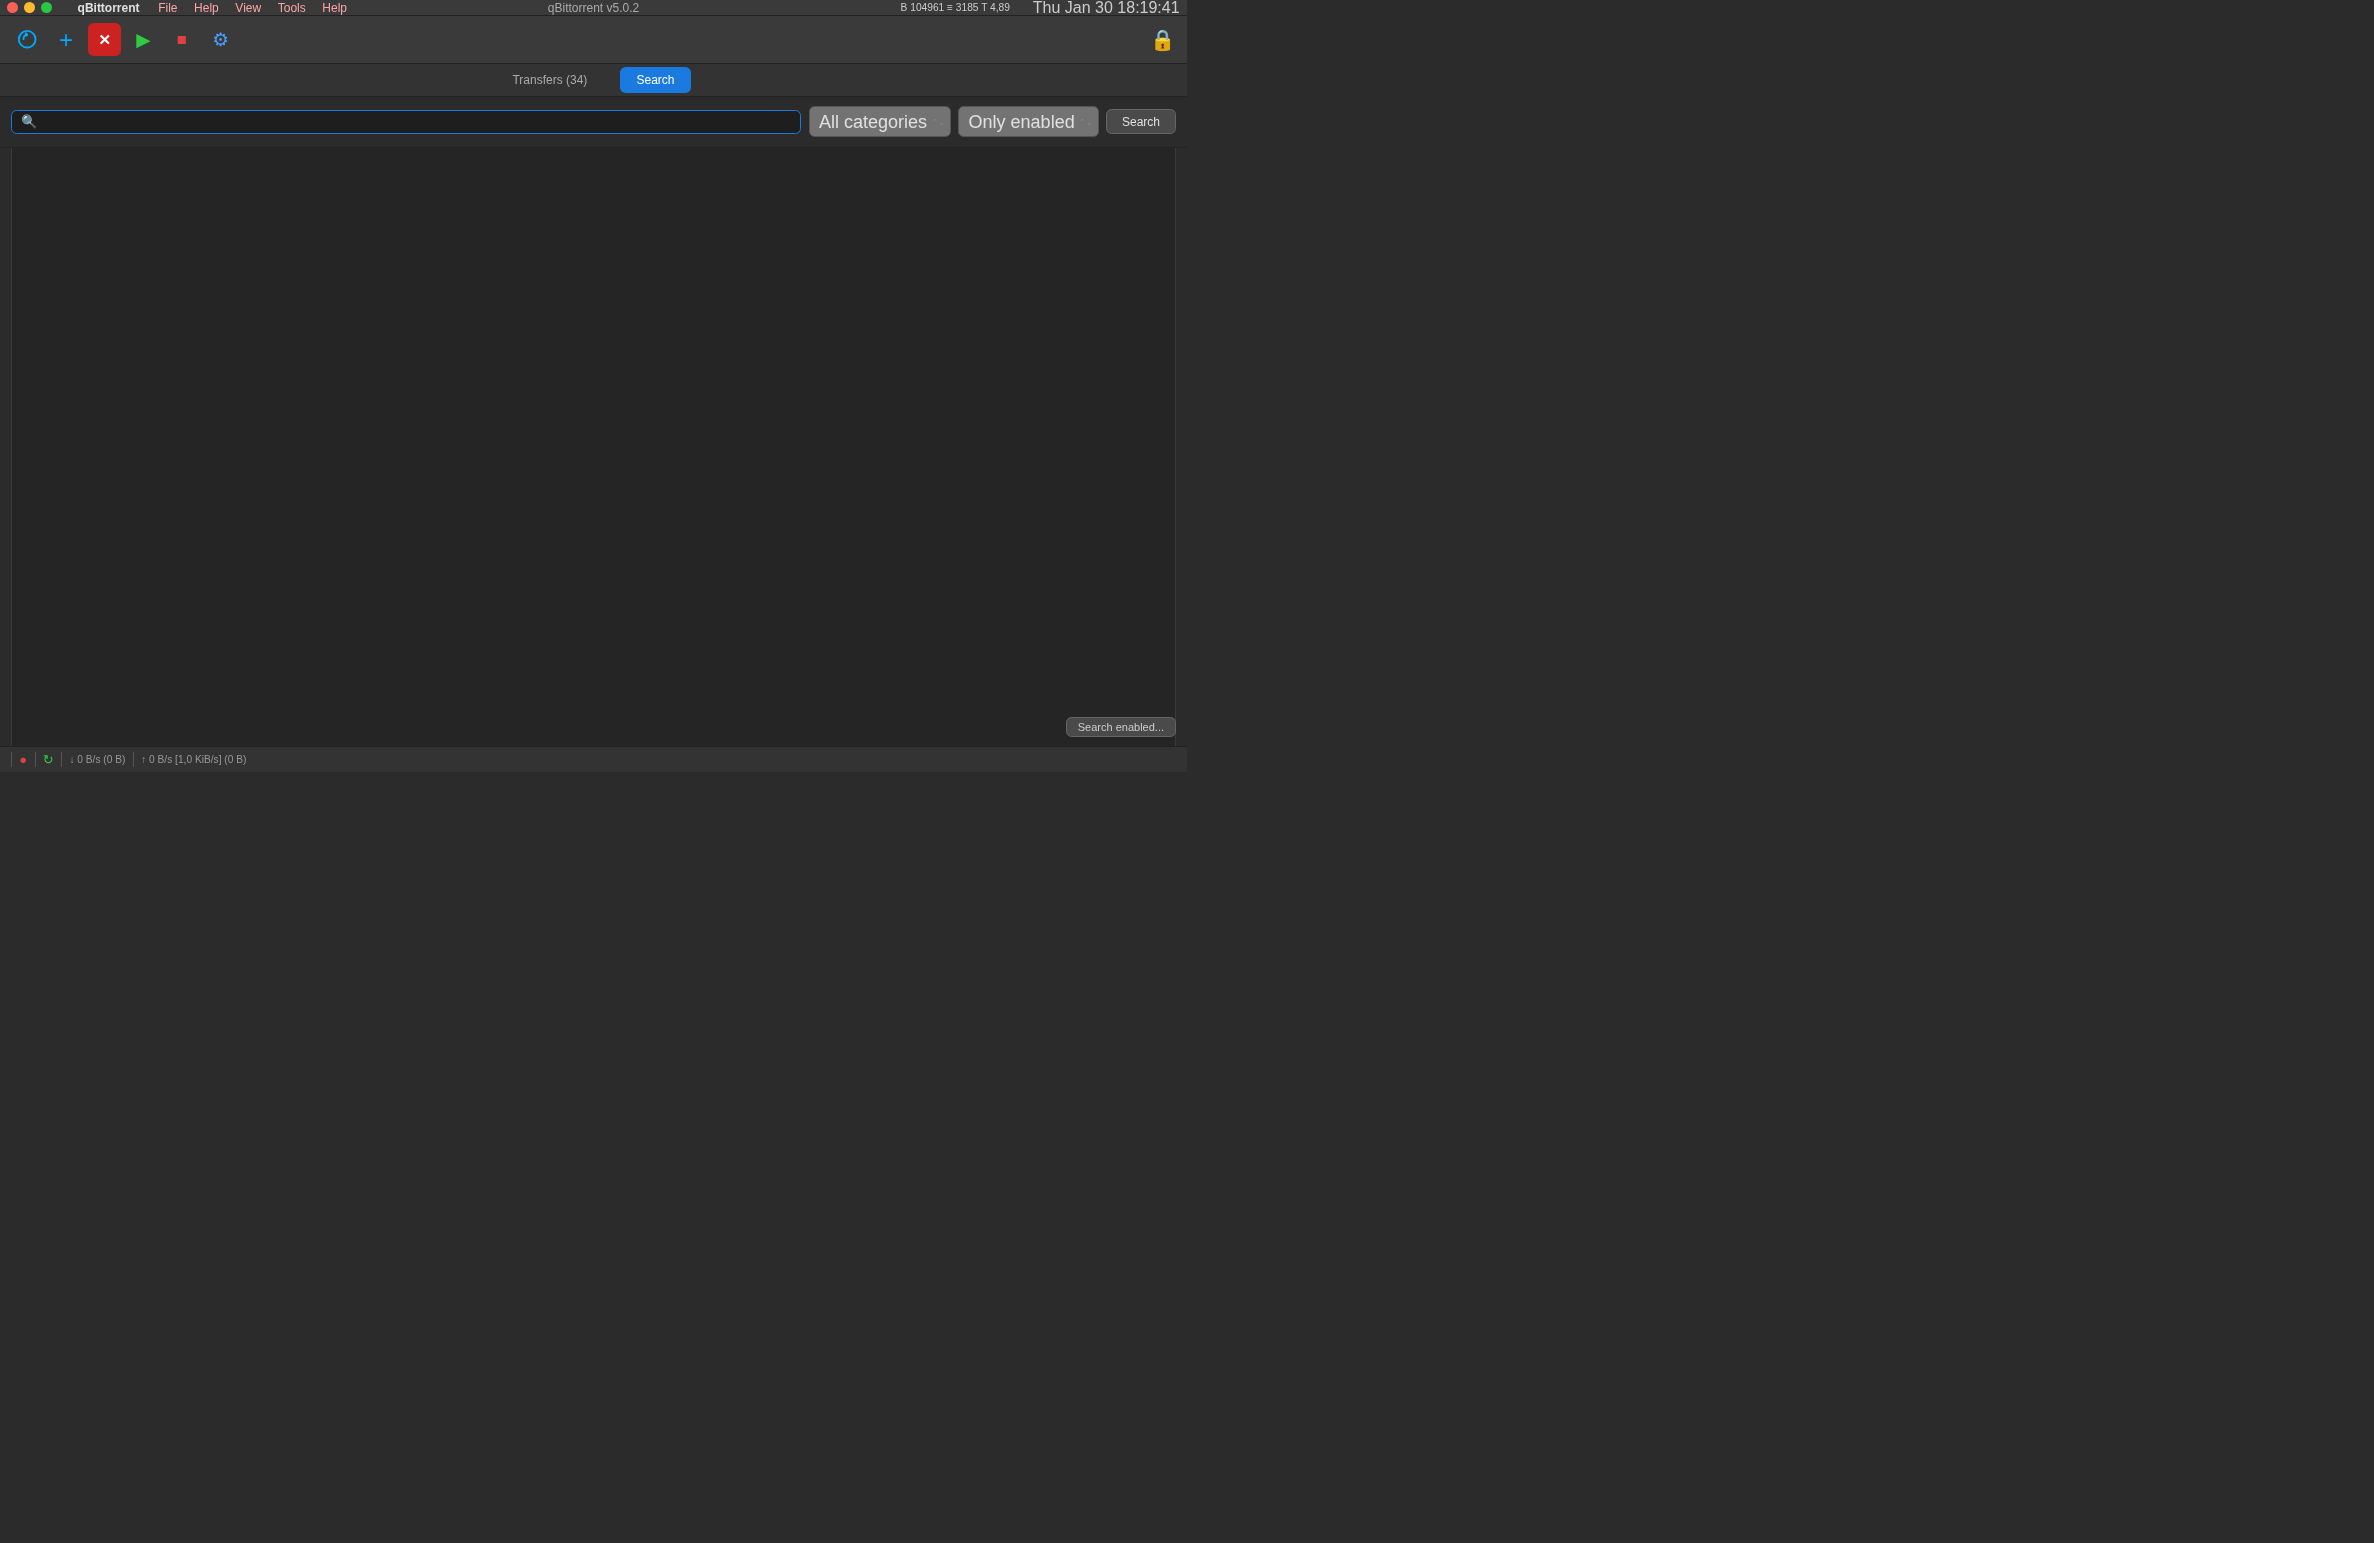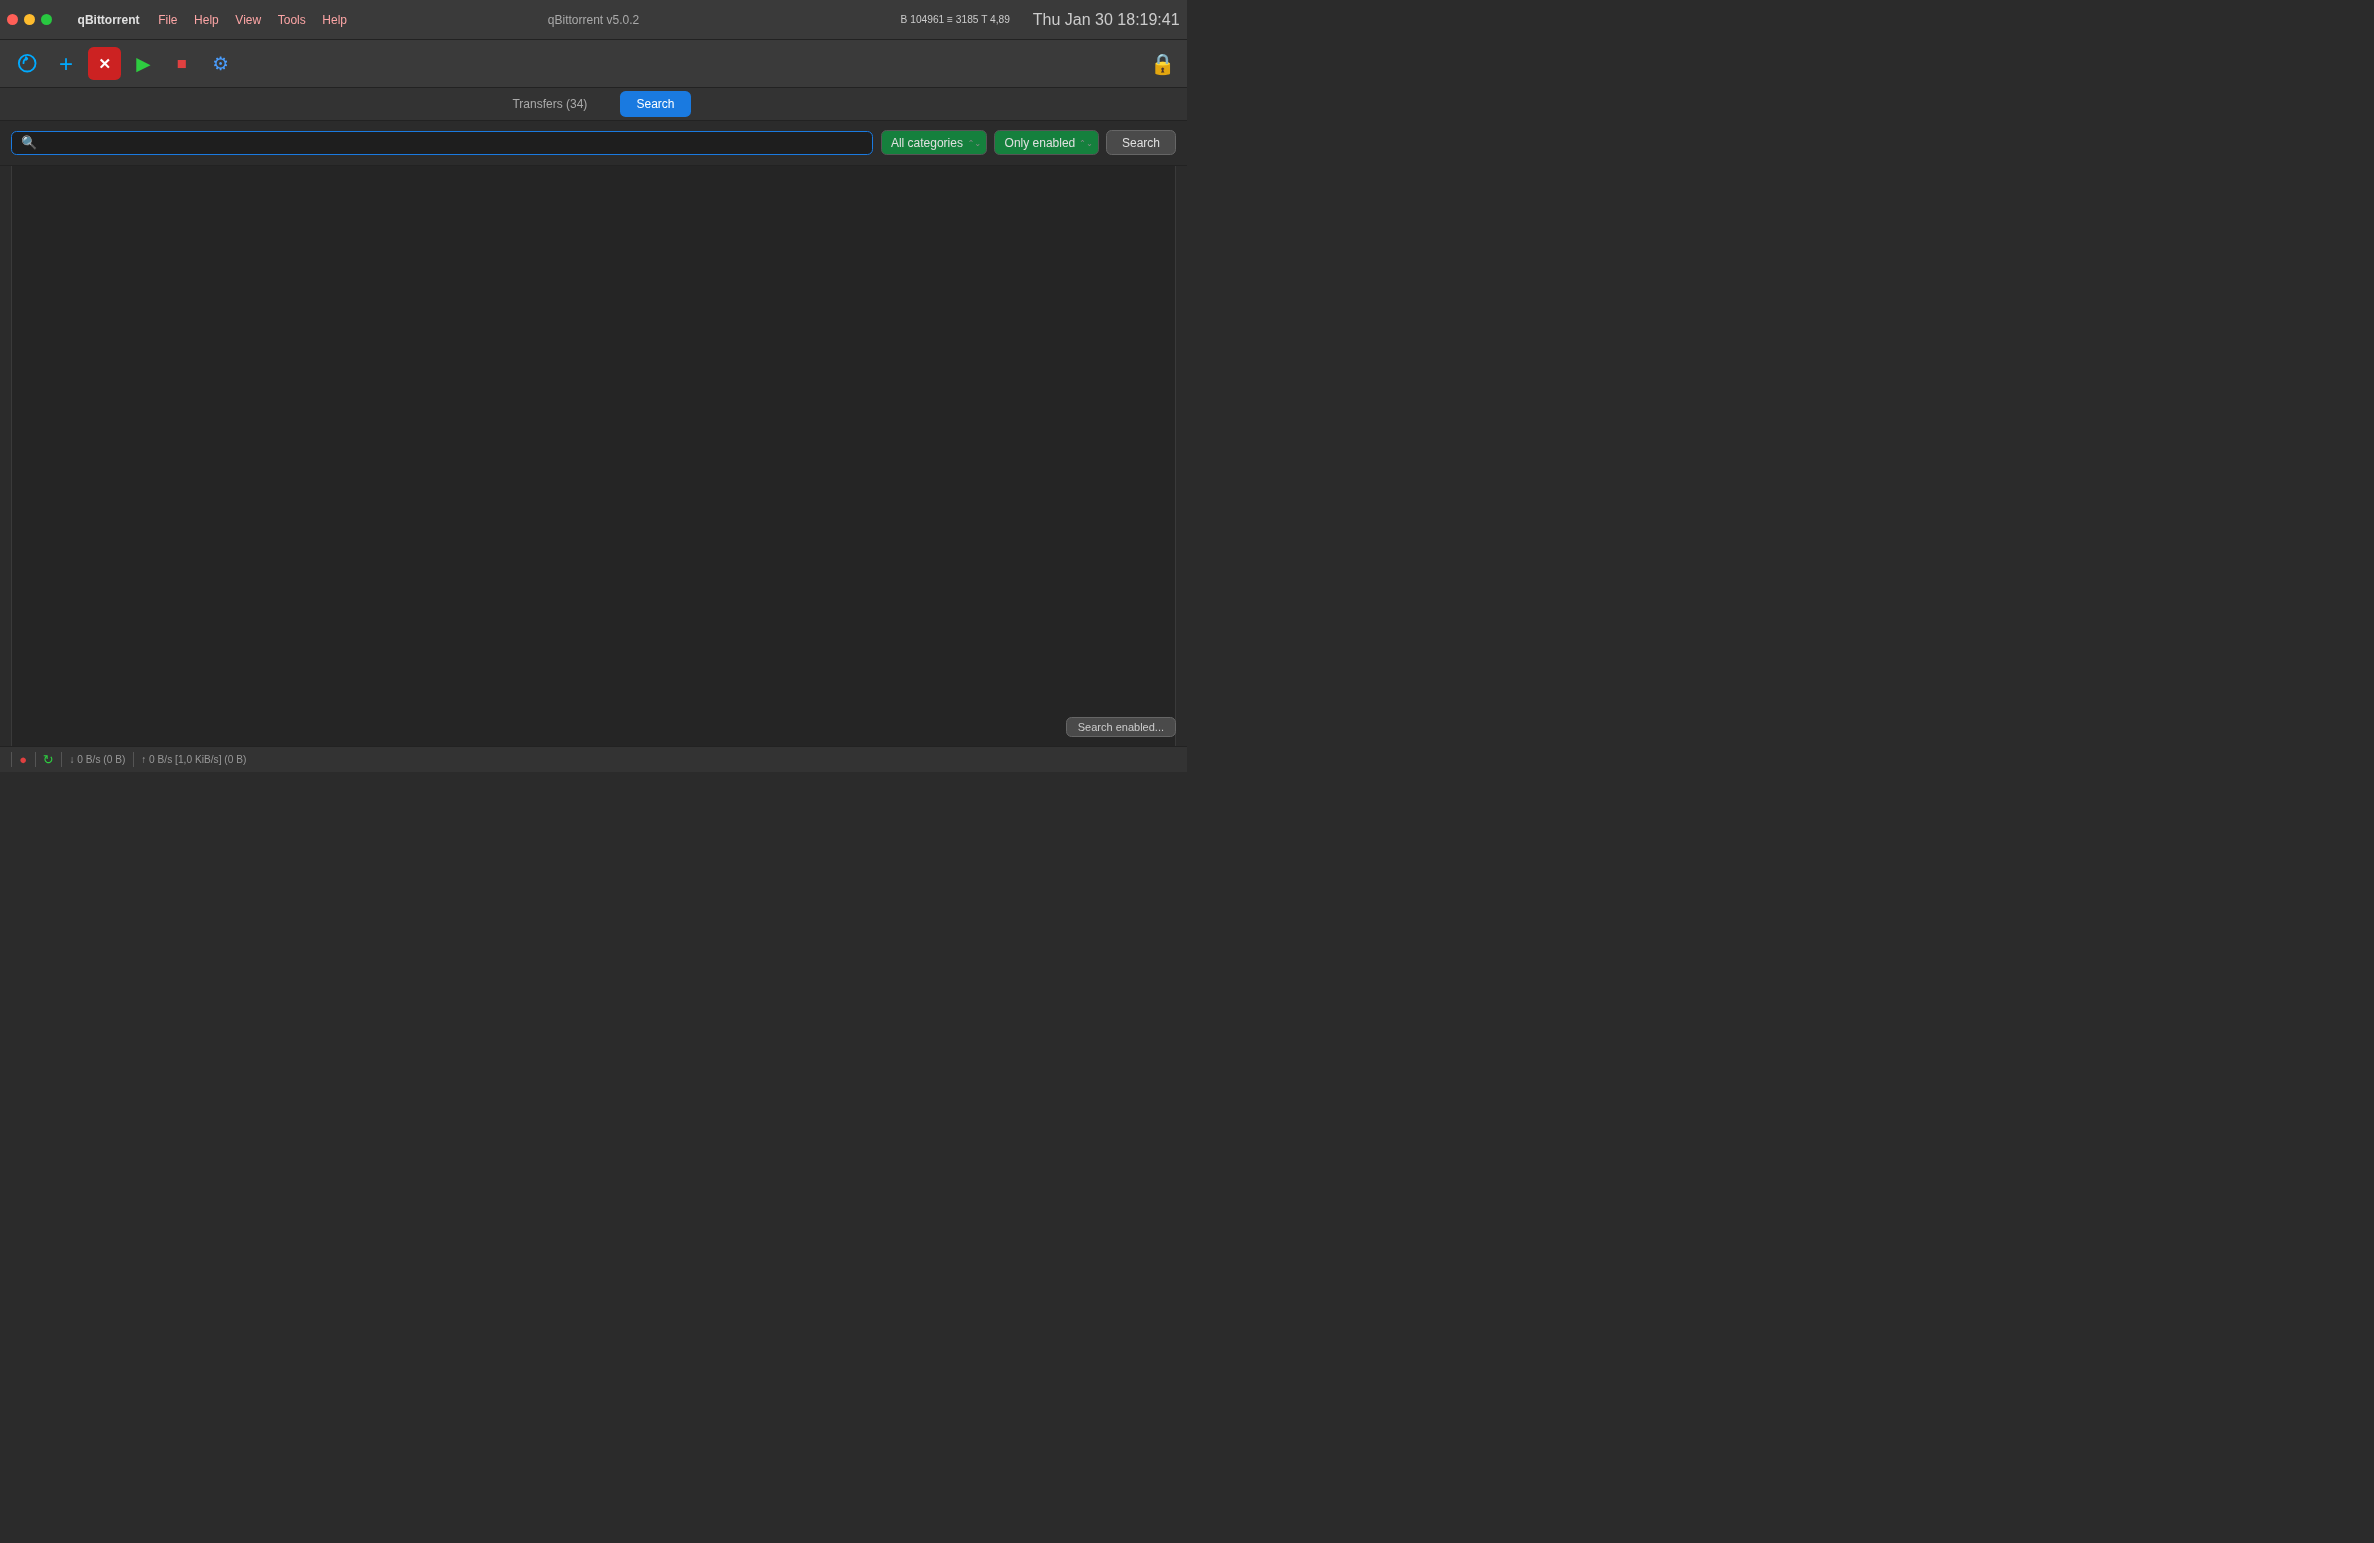--- a/index.html
+++ b/index.html
@@ -9,21 +9,21 @@
       height: 772px;
       background: #2b2b2b;
       font-family: -apple-system, BlinkMacSystemFont, "San Francisco", "Helvetica Neue", sans-serif;
       color: #e0e0e0;
       overflow: hidden;
       font-size: 12px;
     }
 
     
     .titlebar {
-      height: 40px;
+      height: 16px;
       background: #3a3a3a;
       display: flex;
       align-items: center;
       padding: 0 7.4px;
       position: relative;
       border-bottom: 0.9px solid #222;
     }
 
     .titlebar-left {
       display: flex;
@@ -169,25 +169,25 @@
       flex: 1;
       background: transparent;
       border: none;
       outline: none;
       color: #e0e0e0;
       font-size: 12px;
       caret-color: #e0e0e0;
     }
 
     .category-select {
-      background: #15803d;
+      background: #737373;
       border: 0.9px solid #555;
       border-radius: 5.6px;
       color: #e0e0e0;
-      font-size: 12px;
+      font-size: 18px;
       padding: 4.6px 22px 4.6px 9.3px;
       cursor: pointer;
       appearance: none;
       -webkit-appearance: none;
       outline: none;
       position: relative;
     }
 
     .select-wrap {
       position: relative;

